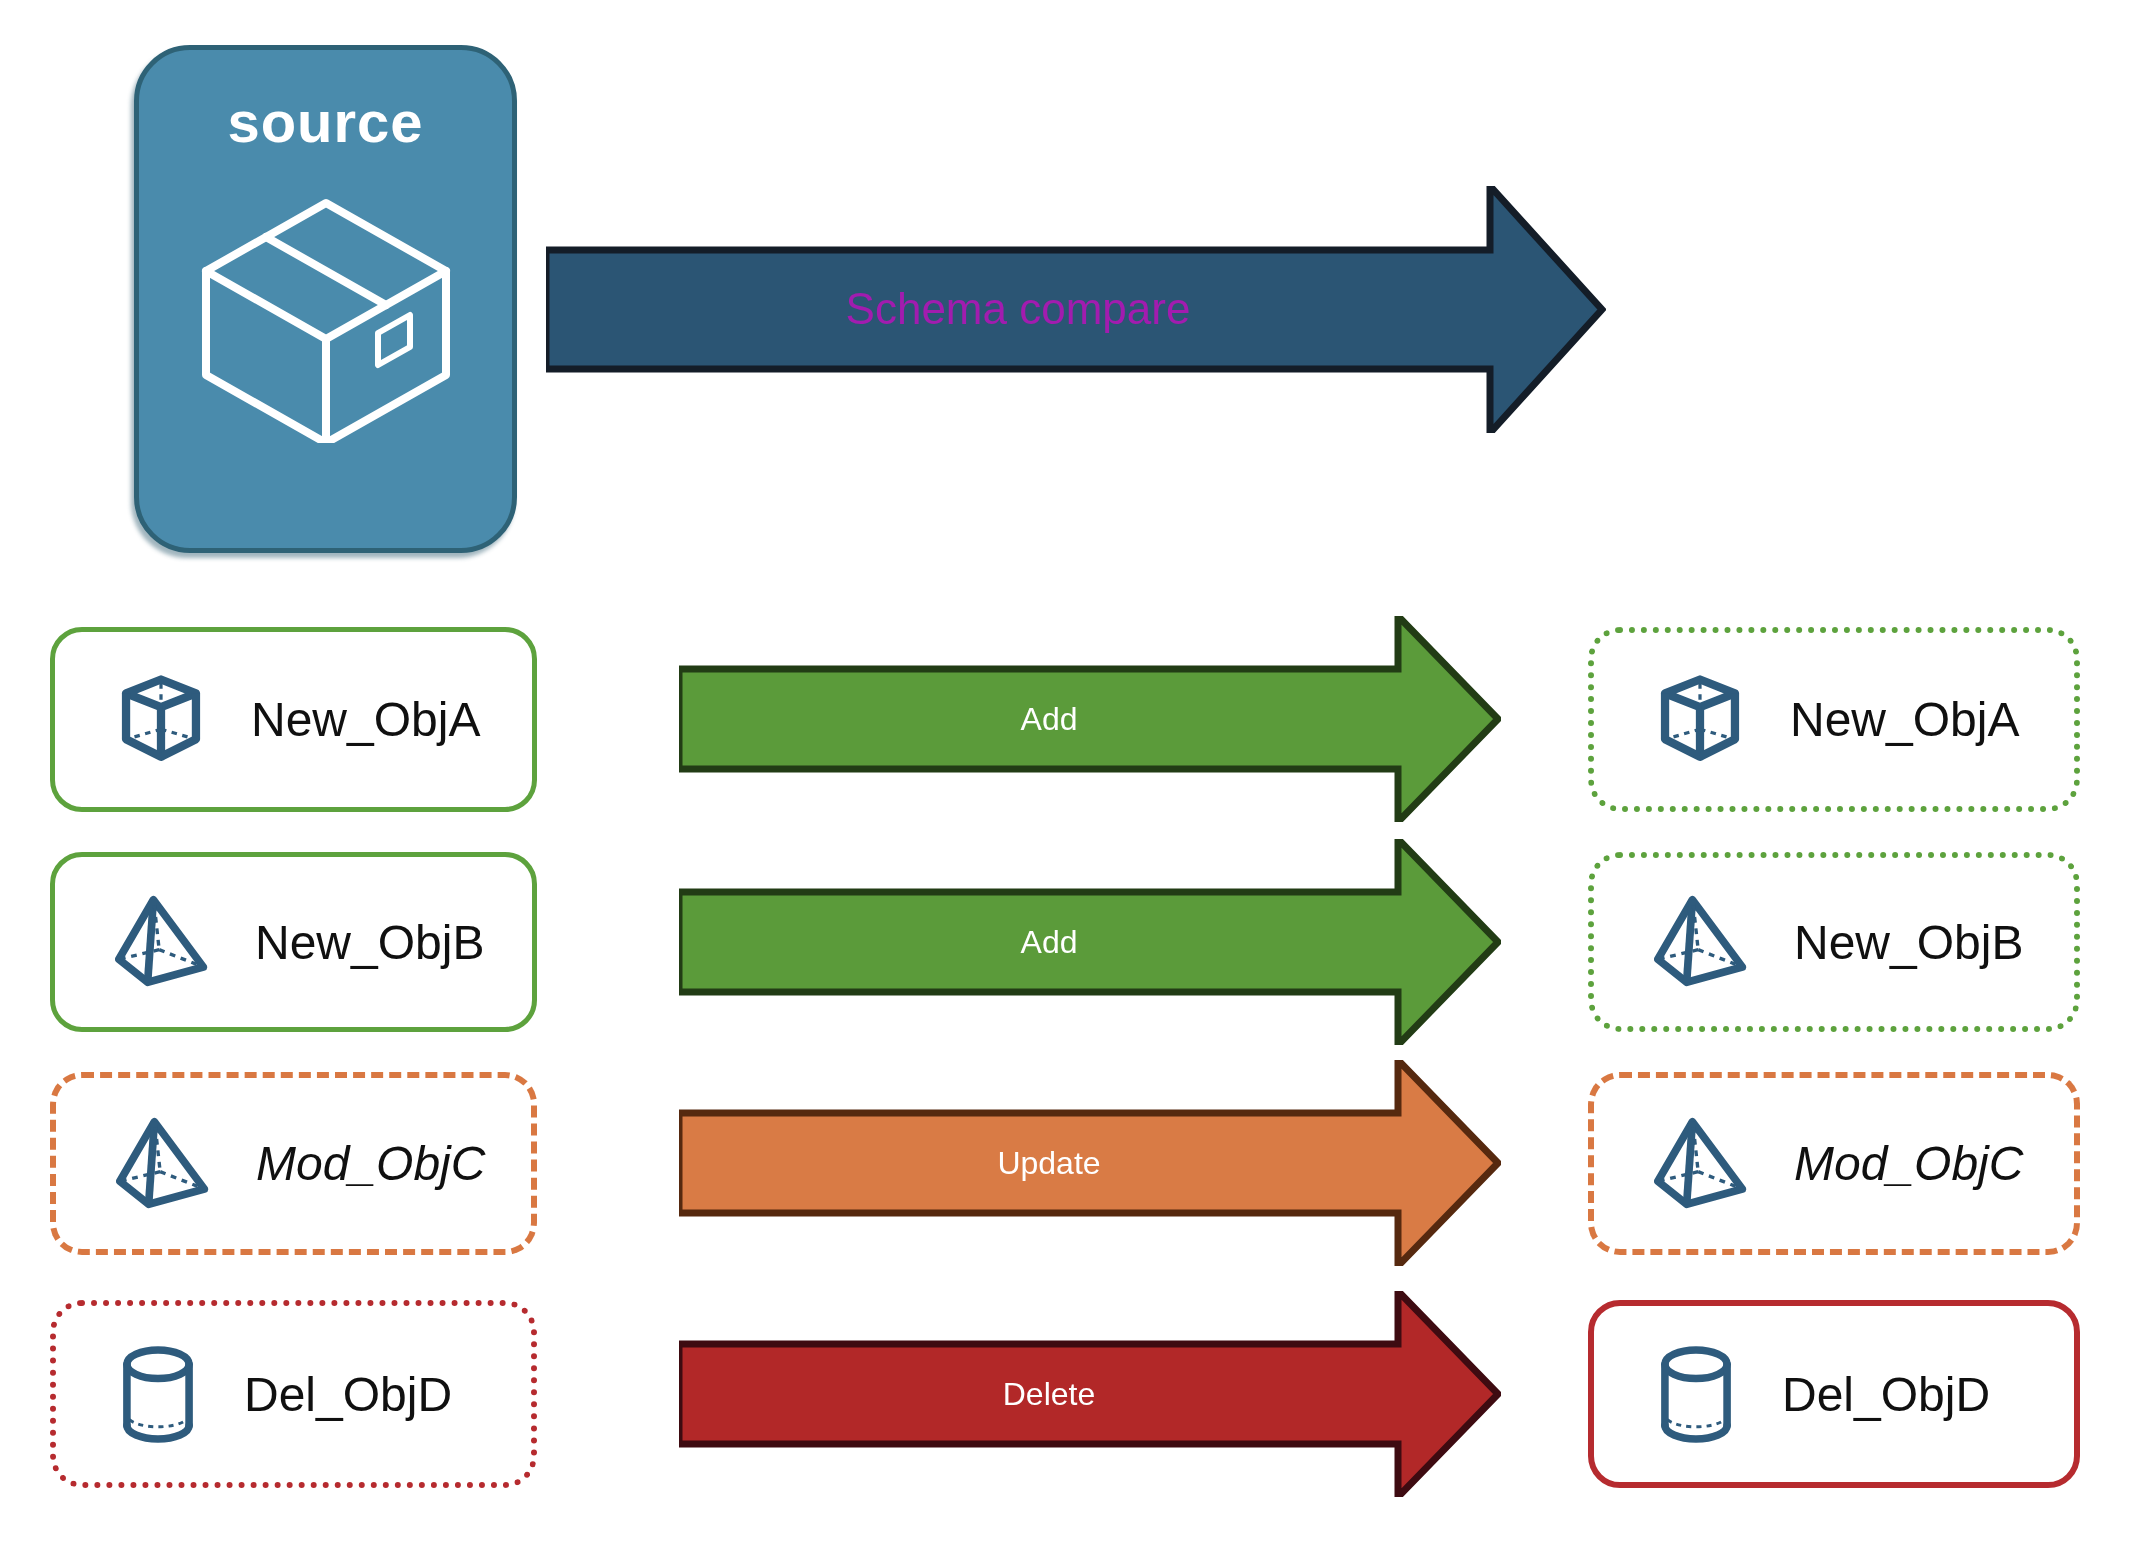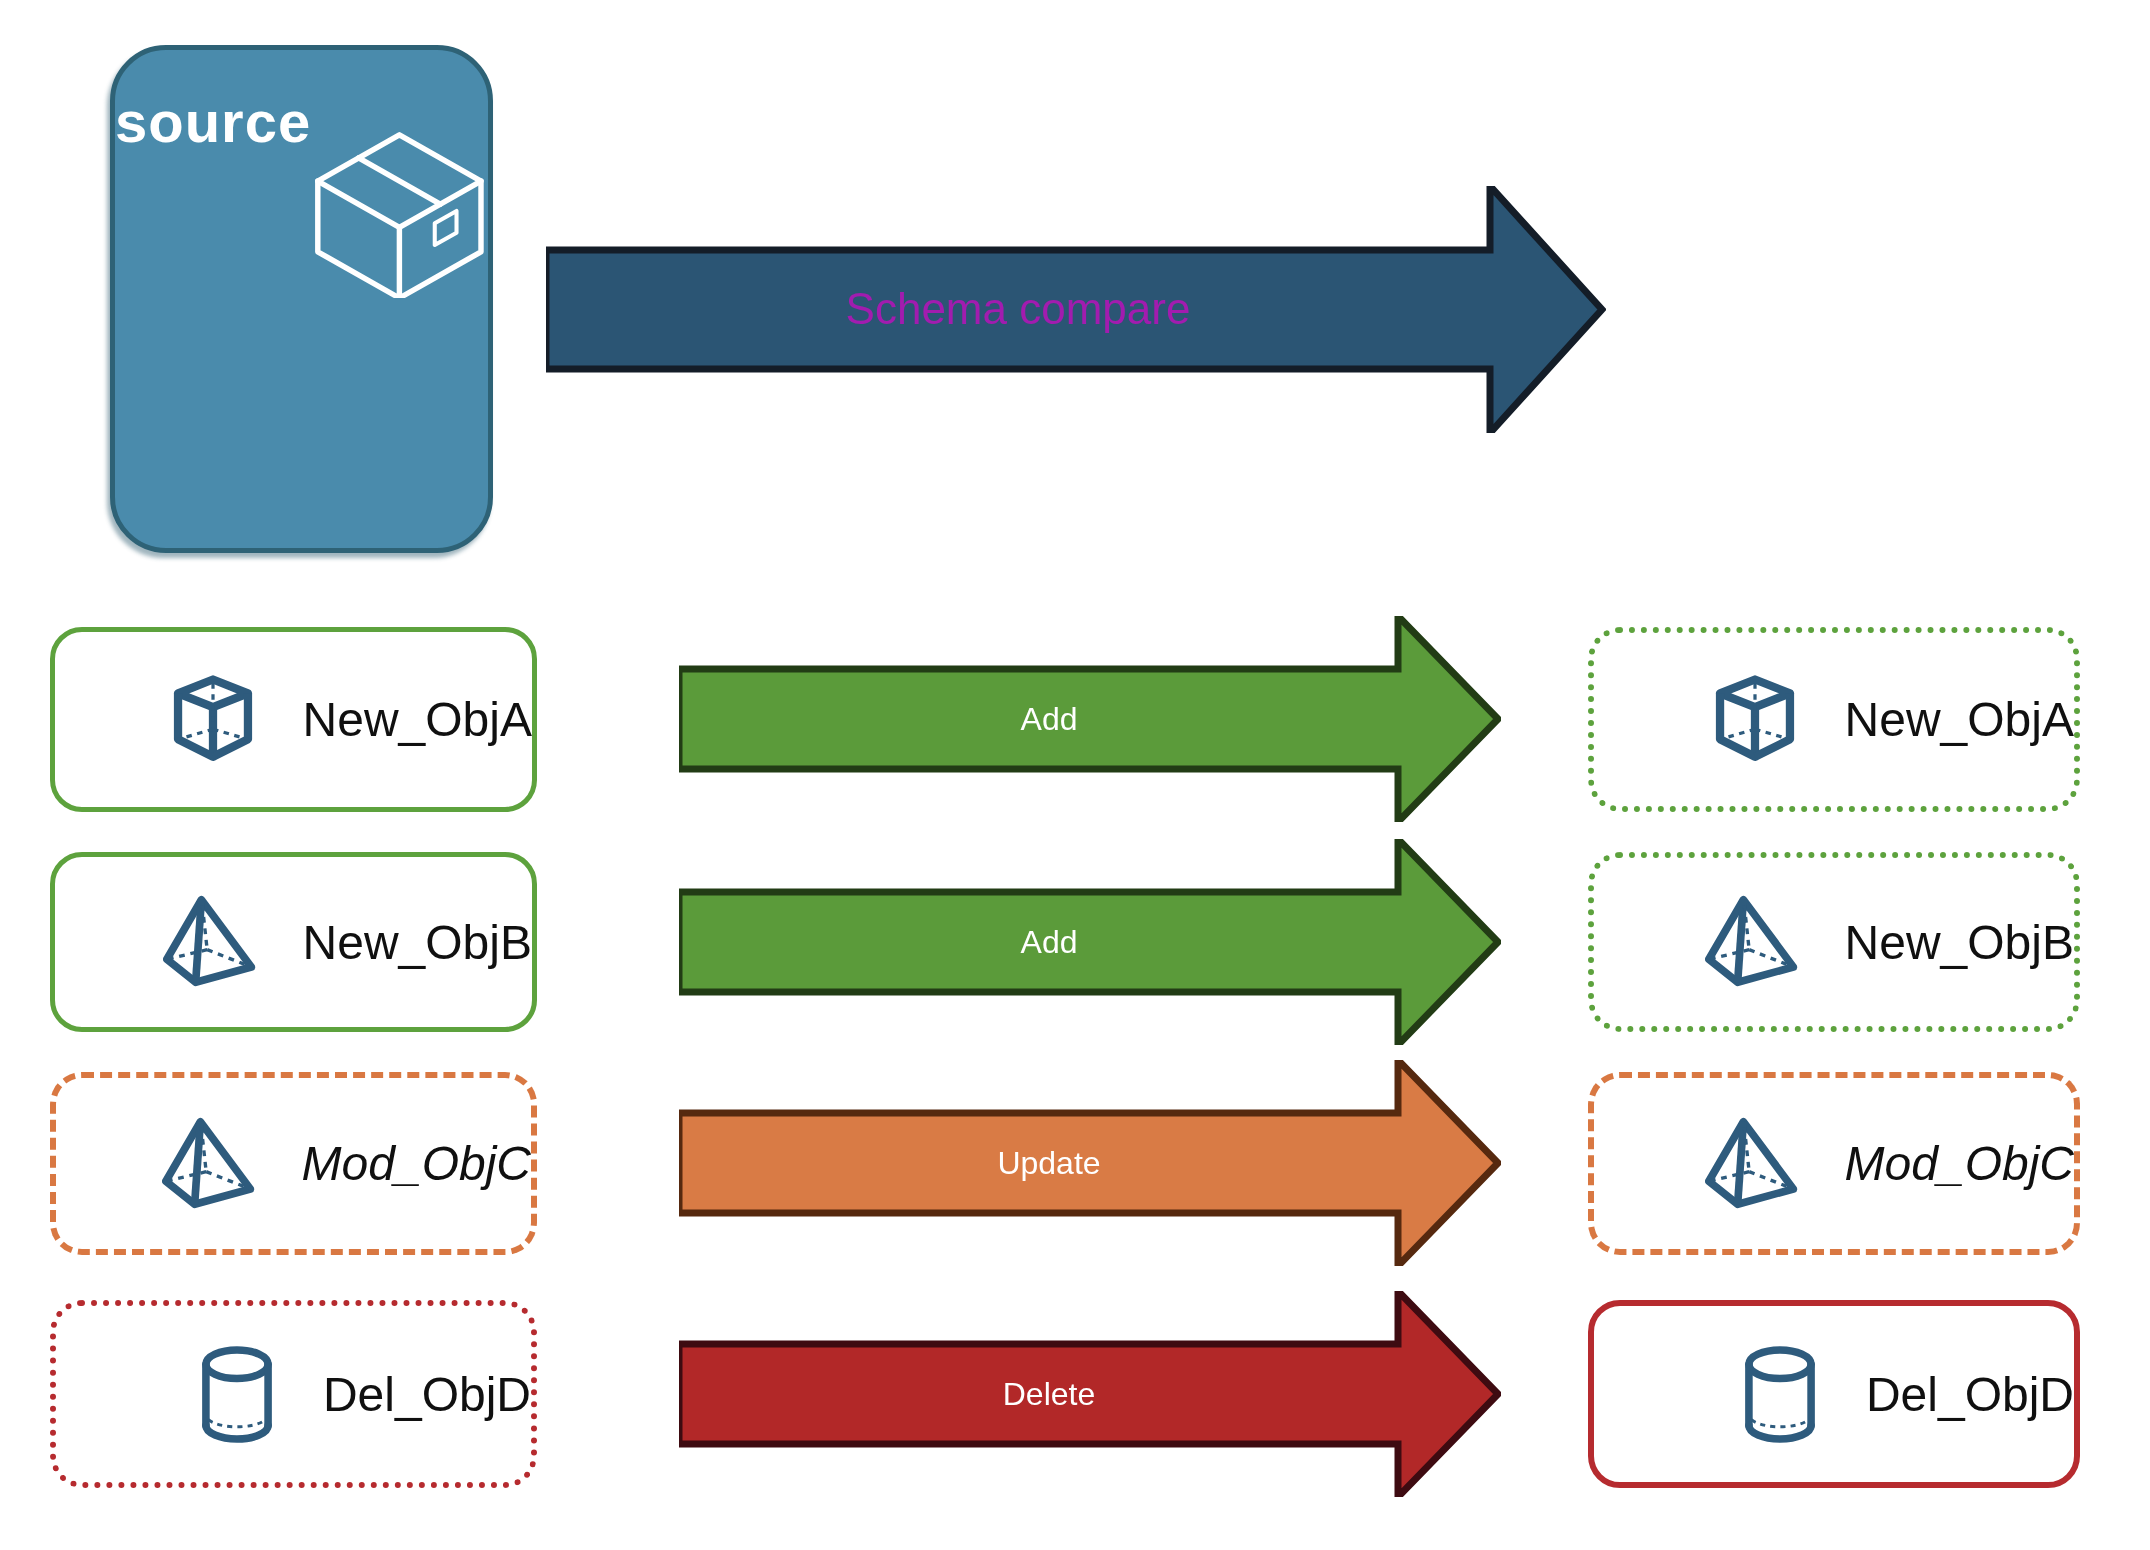--- a/index.html
+++ b/index.html
@@ -10,22 +10,23 @@
     font-family:"Liberation Sans", sans-serif;
     overflow:hidden;
   }
   
   .panel{
     position:absolute;
     background:#4a8bac;
     border:5px solid #2e6276;
     border-radius:56px;
     box-shadow:-3px 5px 4px rgba(44,90,110,.45);
-    display:flex;flex-direction:row;align-items:flex-start;
+    display:flex;flex-direction:column;align-items:center;
     box-sizing:border-box;
+    margin-left:24px;
   }
   #source-box{left:110px;top:45px;width:383px;height:508px;}
   #target-box{left:1657px;top:53px;width:383px;height:500px;}
   .panel-label{
     margin-top:38px;
     color:#ffffff;font-size:58px;font-weight:bold;letter-spacing:1px;
   }
   .panel-icon{color:#ffffff;}
   #source-box .panel-icon{margin-top:38px;}
   #target-box .panel-icon{margin-top:20px;}
@@ -37,21 +38,21 @@
     line-height:118px;text-align:center;color:#a21caf;font-size:44px;
   }
 
   
   .row-box{
     position:absolute;
     background:#ffffff;
     border-radius:32px;
     box-sizing:border-box;
     display:flex;align-items:center;
-    padding-left:60px;gap:44px;justify-content:flex-end;
+    padding-left:60px;gap:44px;
   }
   .row-box.left{left:50px;width:487px;}
   .row-box.right{left:1588px;width:492px;}
   .b-green-solid {border:5px solid #5da23d;}
   .b-green-dotted{border:6px dotted #5da23d;}
   .b-orange-dashed{border:6px dashed #d97842;font-style:italic;}
   .b-red-dotted{border:6px dotted #b62b2f;}
   .b-red-solid{border:6px solid #b62b2f;}
   .obj-icon{color:#2e5b7d;flex:0 0 auto;}
   .obj-label{font-size:48px;color:#101010;white-space:nowrap;}

